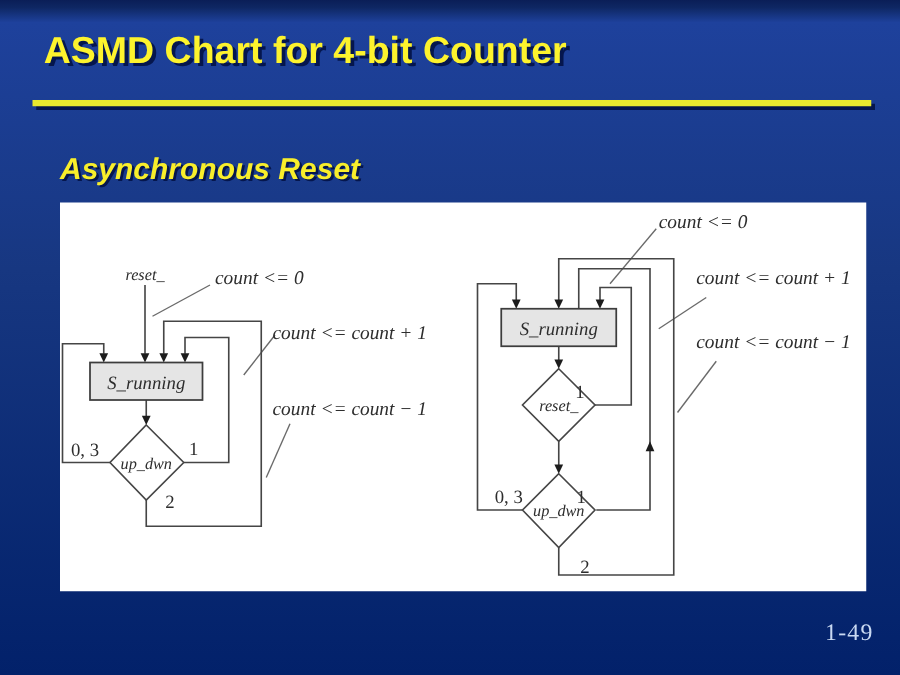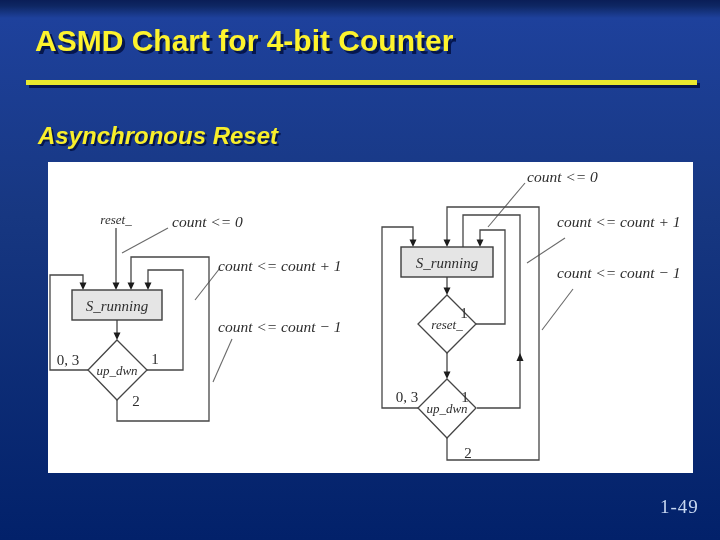--- a/index.html
+++ b/index.html
@@ -14,21 +14,21 @@
     text-shadow:3px 3px 0 #05164d;white-space:nowrap;text-align:center;
   }
   #rule{
     position:absolute;left:26px;top:80px;width:671px;height:5px;
     background:#e9e92f;box-shadow:3px 3px 0 #05164d;
   }
   .heading{
     position:absolute;top:122px;font-size:24px;font-weight:bold;font-style:italic;
     color:#f8ee2b;text-shadow:2px 2px 0 #05164d;white-space:nowrap;
   }
-  #heading-left{left:38px;}
+  #heading-left{left:48px;}
   #heading-right{left:383px;}
   #panel{
     position:absolute;left:48px;top:162px;width:645px;height:311px;background:#ffffff;
   }
   #pagenum{
     position:absolute;left:660px;top:496px;width:50px;
     font-family:"Liberation Serif",serif;font-size:19px;color:#c9d9f2;letter-spacing:1px;
   }
   svg text{
     font-family:"Liberation Serif","DejaVu Serif",serif;

